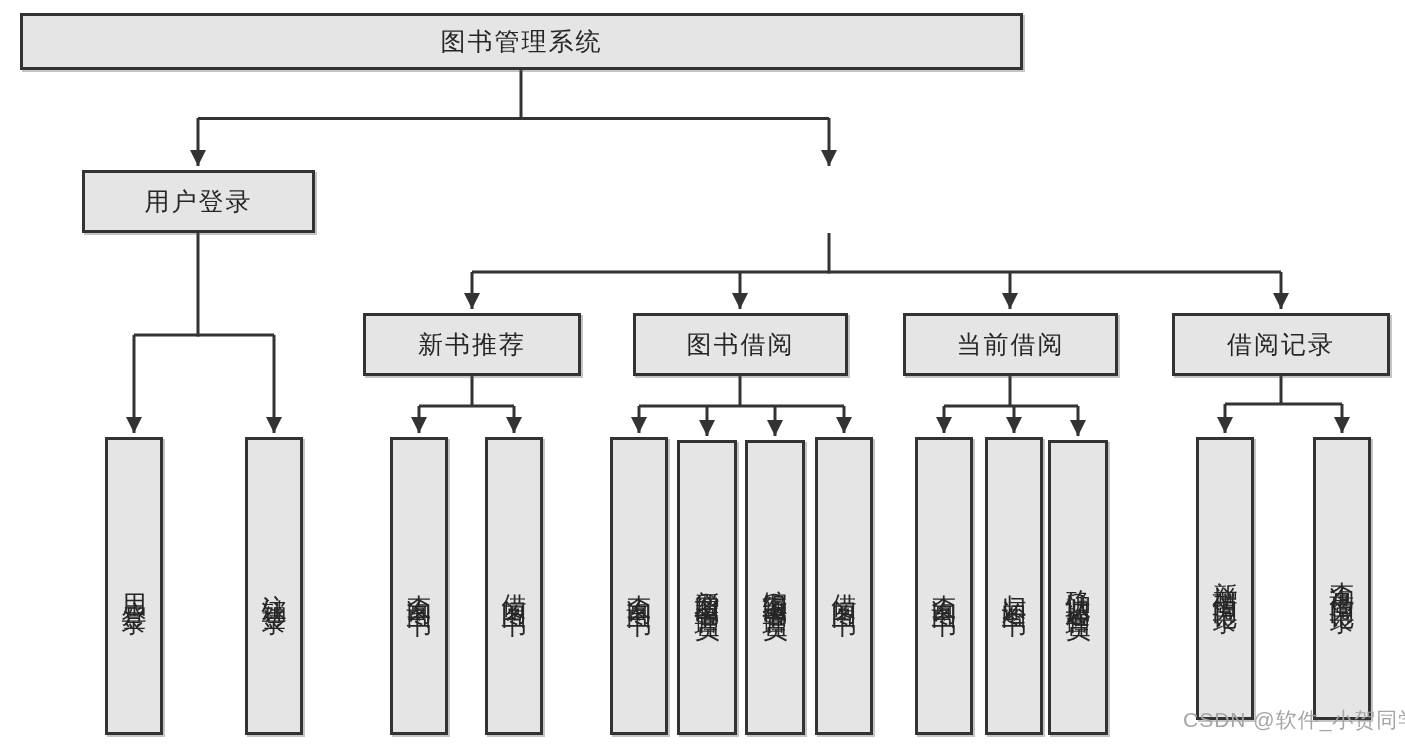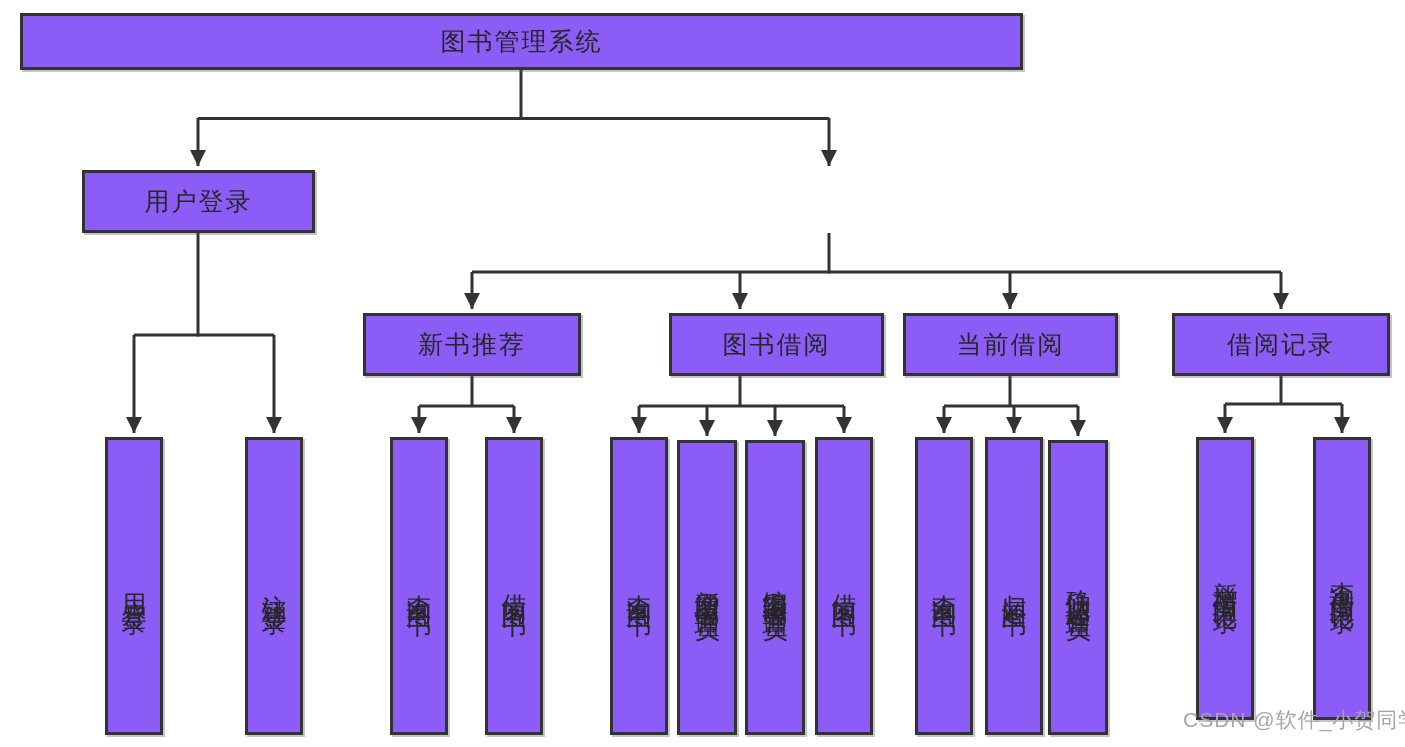--- a/index.html
+++ b/index.html
@@ -19,21 +19,21 @@
     position: absolute;
     left: 0;
     top: 0;
     width: 1405px;
     height: 747px;
     z-index: 1;
   }
   .node {
     position: absolute;
     box-sizing: border-box;
-    background: #8b5cf6;
+    background: #e5e5e5;
     border: 3px solid var(--border, #333333);
     box-shadow: 2px 2px 0 rgba(90,90,90,0.35);
     display: flex;
     align-items: center;
     justify-content: center;
     color: var(--text, #262626);
     z-index: 2;
   }
   .node.h {
     font-size: 25px;
@@ -118,21 +118,21 @@
   </svg>
 
   <div class="node h" style="left:20px; top:13px; width:1003px; height:57px;">图书管理系统</div>
 
   <div class="node h" style="left:82px; top:170px; width:233px; height:63px;">用户登录</div>
 
   <div class="node v" style="left:105px; top:437px; width:58px; height:298px;">用户登录</div>
   <div class="node v" style="left:245px; top:437px; width:58px; height:298px;">注销登录</div>
 
   <div class="node h" style="left:363px; top:313px; width:218px; height:63px;text-align:center;">新书推荐</div>
-  <div class="node h" style="left:633px; top:313px; width:215px; height:63px;margin-left:36px;">图书借阅</div>
+  <div class="node h" style="left:633px; top:313px; width:215px; height:63px;">图书借阅</div>
   <div class="node h" style="left:903px; top:313px; width:215px; height:63px;">当前借阅</div>
   <div class="node h" style="left:1172px; top:313px; width:218px; height:63px;">借阅记录</div>
 
   <div class="node v" style="left:390px; top:437px; width:58px; height:298px;">查询图书</div>
   <div class="node v" style="left:485px; top:437px; width:58px; height:298px;">借阅图书</div>
 
   <div class="node v" style="left:610px; top:437px; width:58px; height:298px;">查询图书</div>
   <div class="node v long" style="left:677px; top:440px; width:60px; height:295px;">新增图书（管理员）</div>
   <div class="node v long" style="left:745px; top:440px; width:60px; height:295px;">编辑图书（管理员）</div>
   <div class="node v" style="left:815px; top:437px; width:58px; height:298px;">借阅图书</div>

